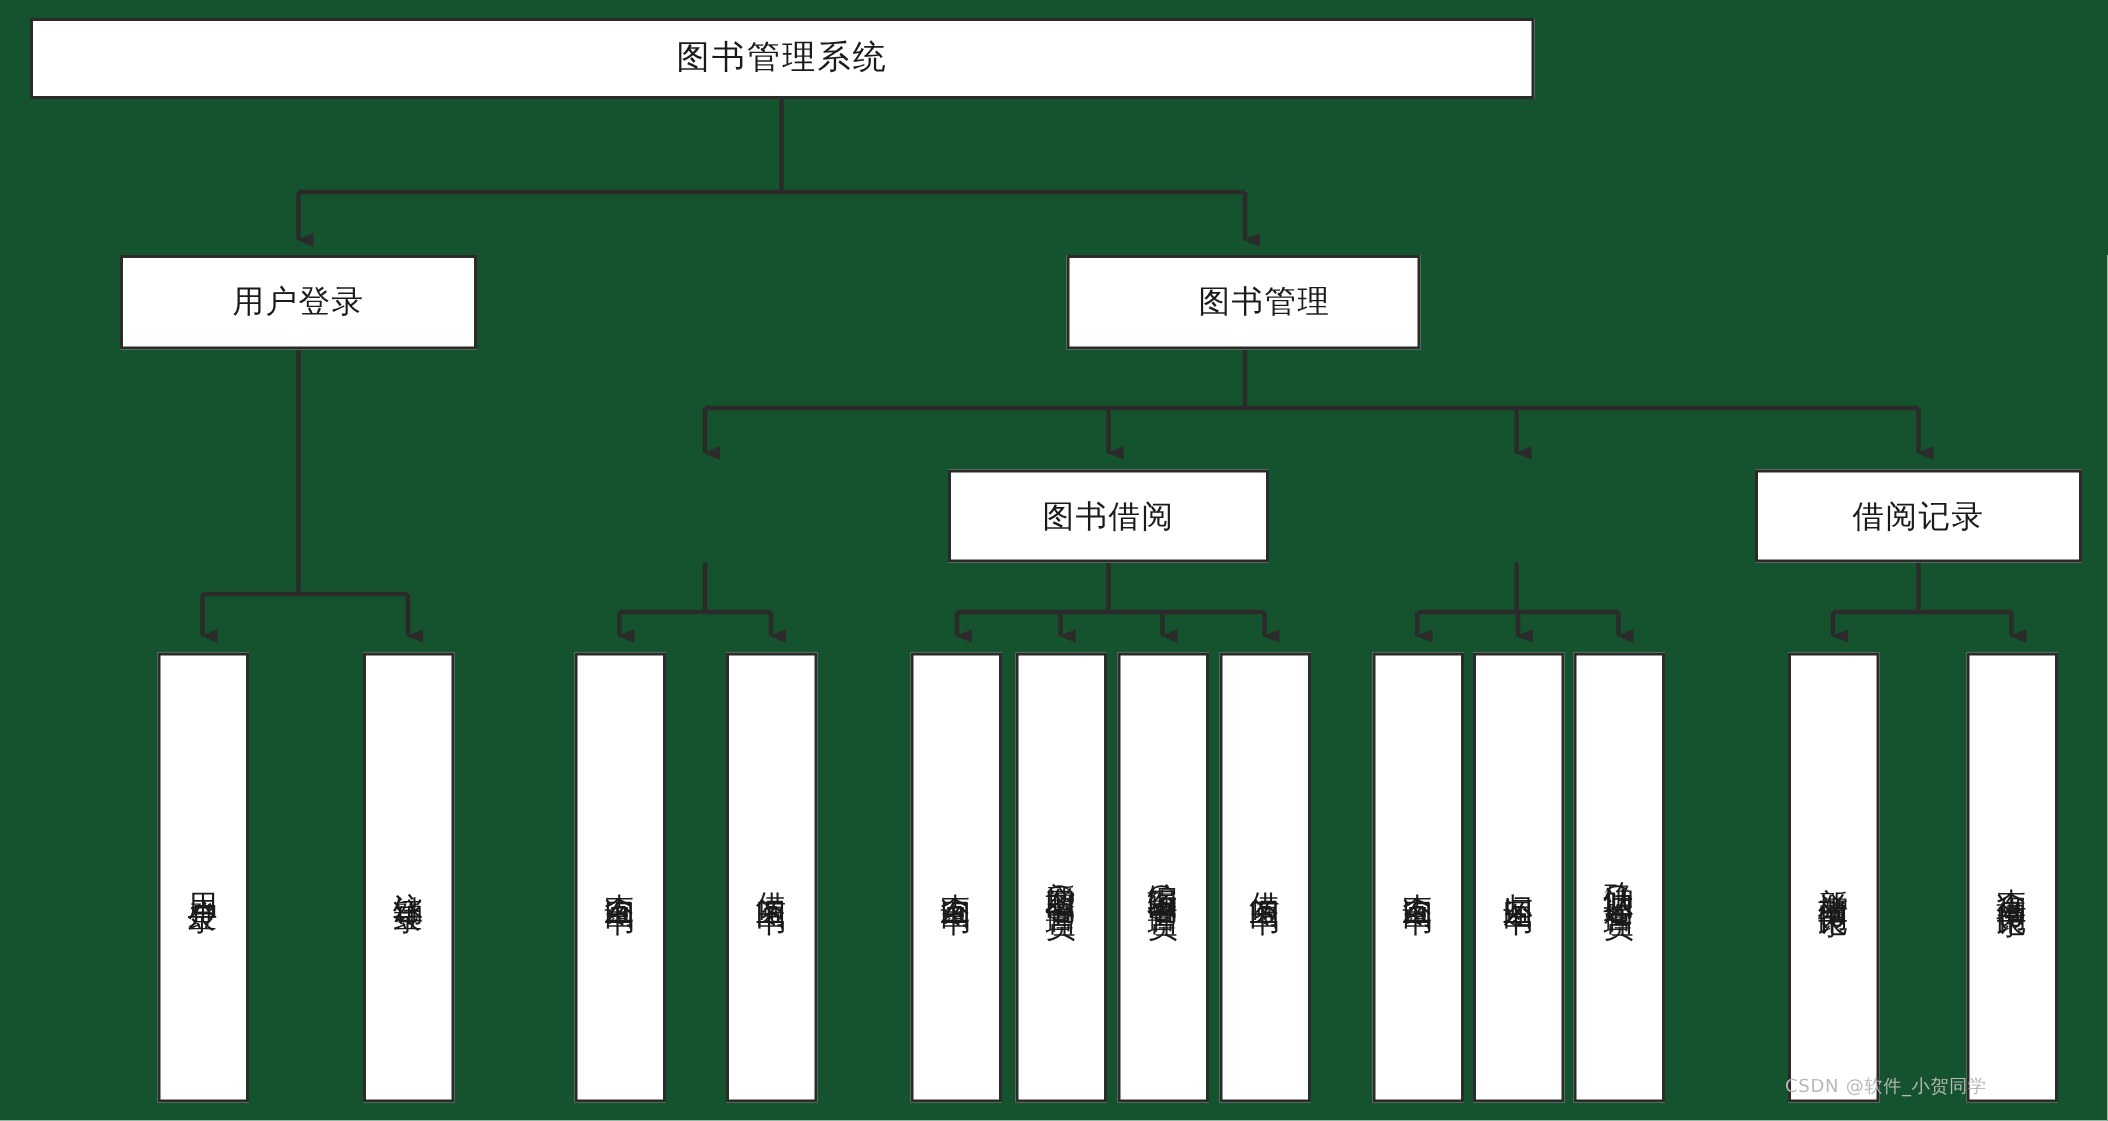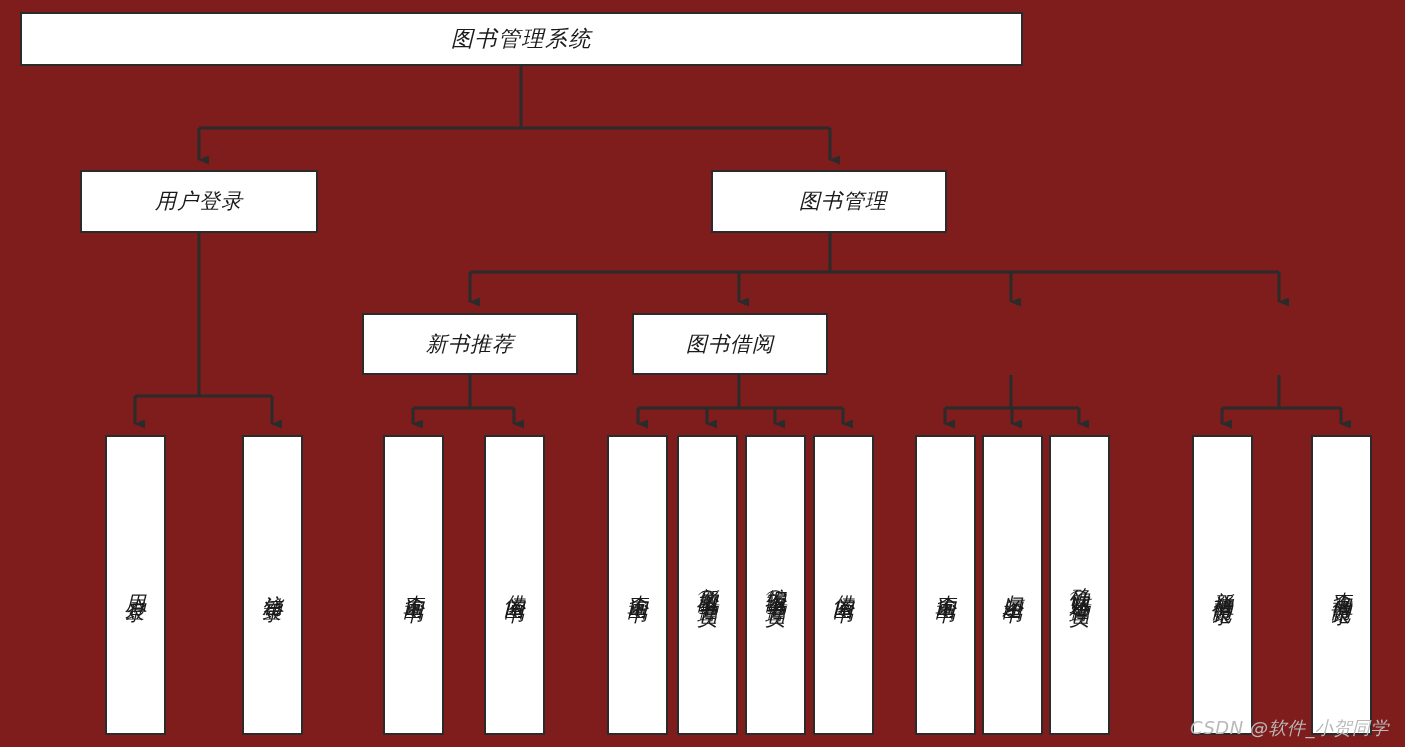--- a/index.html
+++ b/index.html
@@ -8,23 +8,22 @@
     padding: 0;
     background: #ffffff;
   }
   body {
     font-family: "DejaVu Sans", "Liberation Sans", sans-serif;
   }
   #diagram-root {
     position: relative;
     width: 1405px;
     height: 747px;
-    background: #7f1d1d;
+    background: #14532d;
     overflow: hidden;
-    font-style: italic;
   }
   svg.connectors {
     position: absolute;
     left: 0;
     top: 0;
     width: 1405px;
     height: 747px;
     pointer-events: none;
   }
   .node {
@@ -60,21 +59,21 @@
     writing-mode: vertical-rl;
     text-orientation: upright;
     font-size: 20px;
     letter-spacing: 3px;
     line-height: 1;
     white-space: normal;
     max-height: 100%;
   }
   .watermark {
     position: absolute;
-    font-size: 18px;
+    font-size: 12px;
     color: #b9b9b9;
     letter-spacing: 0.5px;
     white-space: nowrap;
     user-select: none;
   }
 </style>
 </head>
 <body>
 
 <div id="diagram-root">
@@ -135,29 +134,29 @@
   </div>
 
   <div class="node horizontal" style="left:80px; top:170px; width:238px; height:63px;">
     <span class="node-label">用户登录</span>
   </div>
 
   <div class="node horizontal" style="left:711px; top:170px; width:236px; height:63px;padding-left:28px;">
     <span class="node-label">图书管理</span>
   </div>
 
-  <div class="node horizontal" style="left:362px; top:313px; width:216px; height:62px;">
-    <span class="node-label">新书推荐</span>
-  </div>
-
-  <div class="node horizontal" style="left:632px; top:313px; width:196px; height:62px;">
+
+  <div class="node horizontal" style="left:632px; top:313px; width:214px; height:62px;">
     <span class="node-label">图书借阅</span>
   </div>
 
 
+  <div class="node horizontal" style="left:1170px; top:313px; width:218px; height:62px;">
+    <span class="node-label">借阅记录</span>
+  </div>
 
   <div class="node leaf" style="left:105px; top:435px; width:61px; height:300px;">
     <span class="node-label">用户登录</span>
   </div>
   <div class="node leaf" style="left:242px; top:435px; width:61px; height:300px;">
     <span class="node-label">注销登录</span>
   </div>
 
   <div class="node leaf" style="left:383px; top:435px; width:61px; height:300px;">
     <span class="node-label">查询图书</span>

